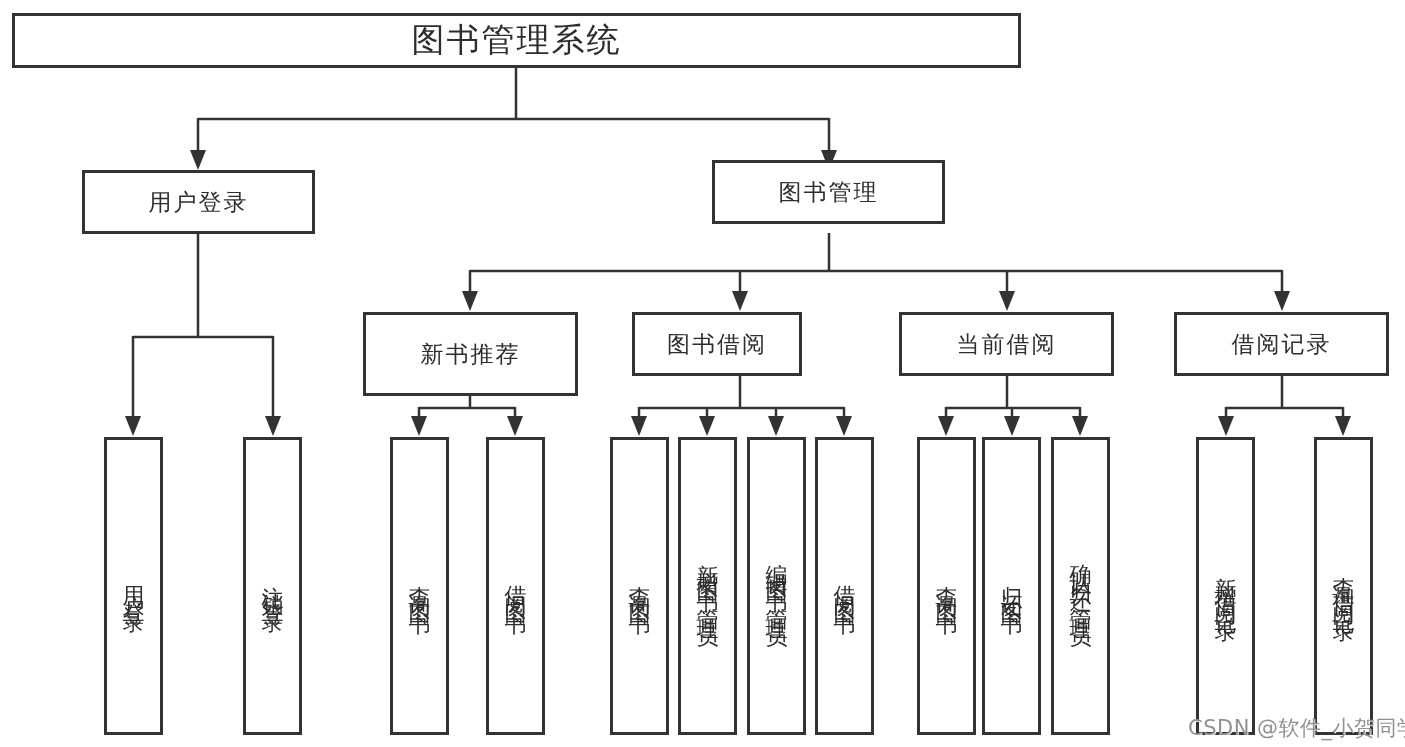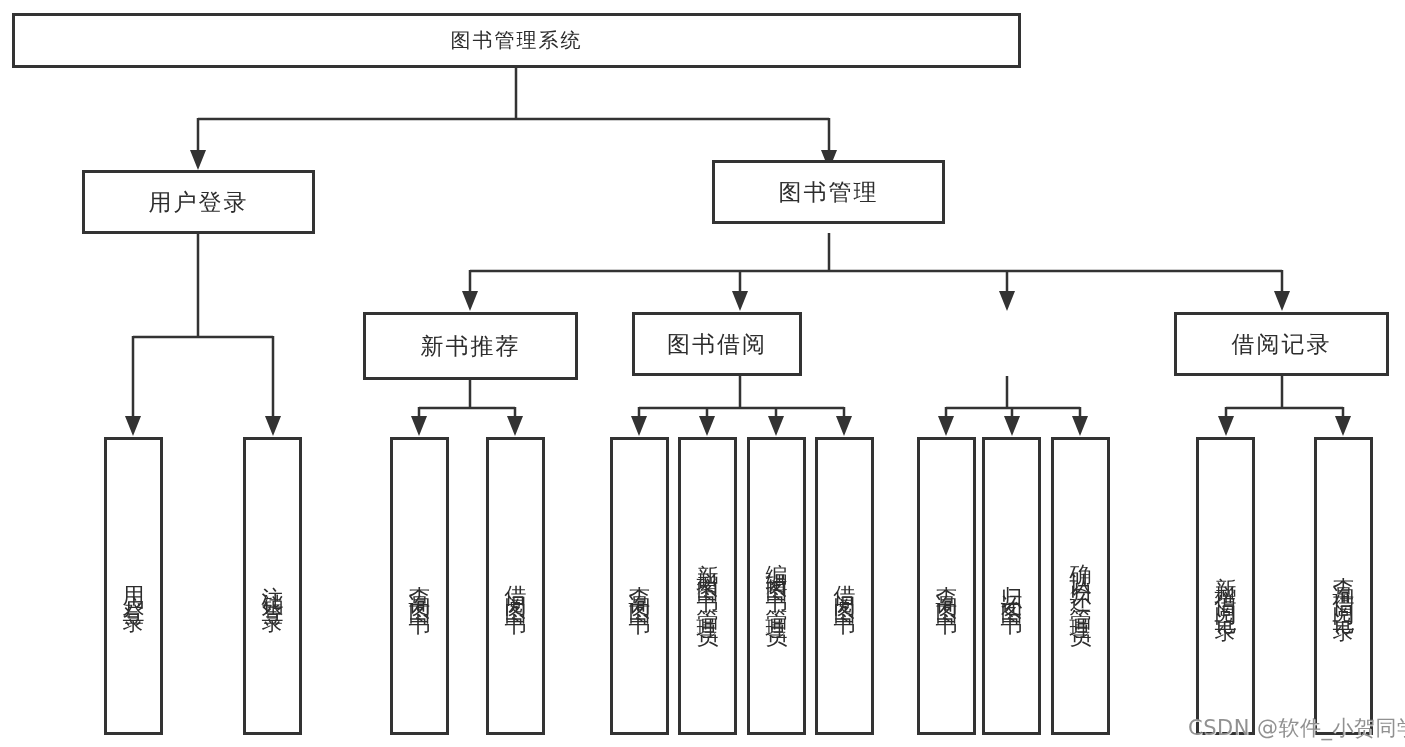--- a/index.html
+++ b/index.html
@@ -28,21 +28,21 @@
     color: #2d2d2d;
     z-index: 2;
     text-align: center;
   }
   .h-label {
     font-size: 23px;
     letter-spacing: 2px;
     white-space: nowrap;
   }
   .title-label {
-    font-size: 20px;
+    font-size: 33px;
     letter-spacing: 2px;
     white-space: nowrap;
   }
   .v-box {
     writing-mode: vertical-rl;
     text-orientation: mixed;
     font-size: 22px;
     letter-spacing: 9px;
     line-height: 1;
   }
@@ -114,25 +114,28 @@
     <span class="title-label">图书管理系统</span>
   </div>
 
   <div class="box" style="left:82px; top:170px; width:233px; height:64px;">
     <span class="h-label">用户登录</span>
   </div>
   <div class="box" style="left:712px; top:160px; width:233px; height:64px;">
     <span class="h-label">图书管理</span>
   </div>
 
-  <div class="box" style="left:363px; top:312px; width:215px; height:68px;">
+  <div class="box" style="left:363px; top:312px; width:215px; height:84px;">
     <span class="h-label">新书推荐</span>
   </div>
   <div class="box" style="left:632px; top:312px; width:170px; height:64px;">
     <span class="h-label">图书借阅</span>
+  </div>
+  <div class="box" style="left:899px; top:312px; width:215px; height:64px;">
+    <span class="h-label">当前借阅</span>
   </div>
   <div class="box" style="left:1174px; top:312px; width:215px; height:64px;">
     <span class="h-label">借阅记录</span>
   </div>
 
   <div class="box v-box" style="left:104px; top:437px; width:59px; height:298px;">
     <span>用户登录</span>
   </div>
   <div class="box v-box" style="left:243px; top:437px; width:59px; height:298px;">
     <span>注销登录</span>

